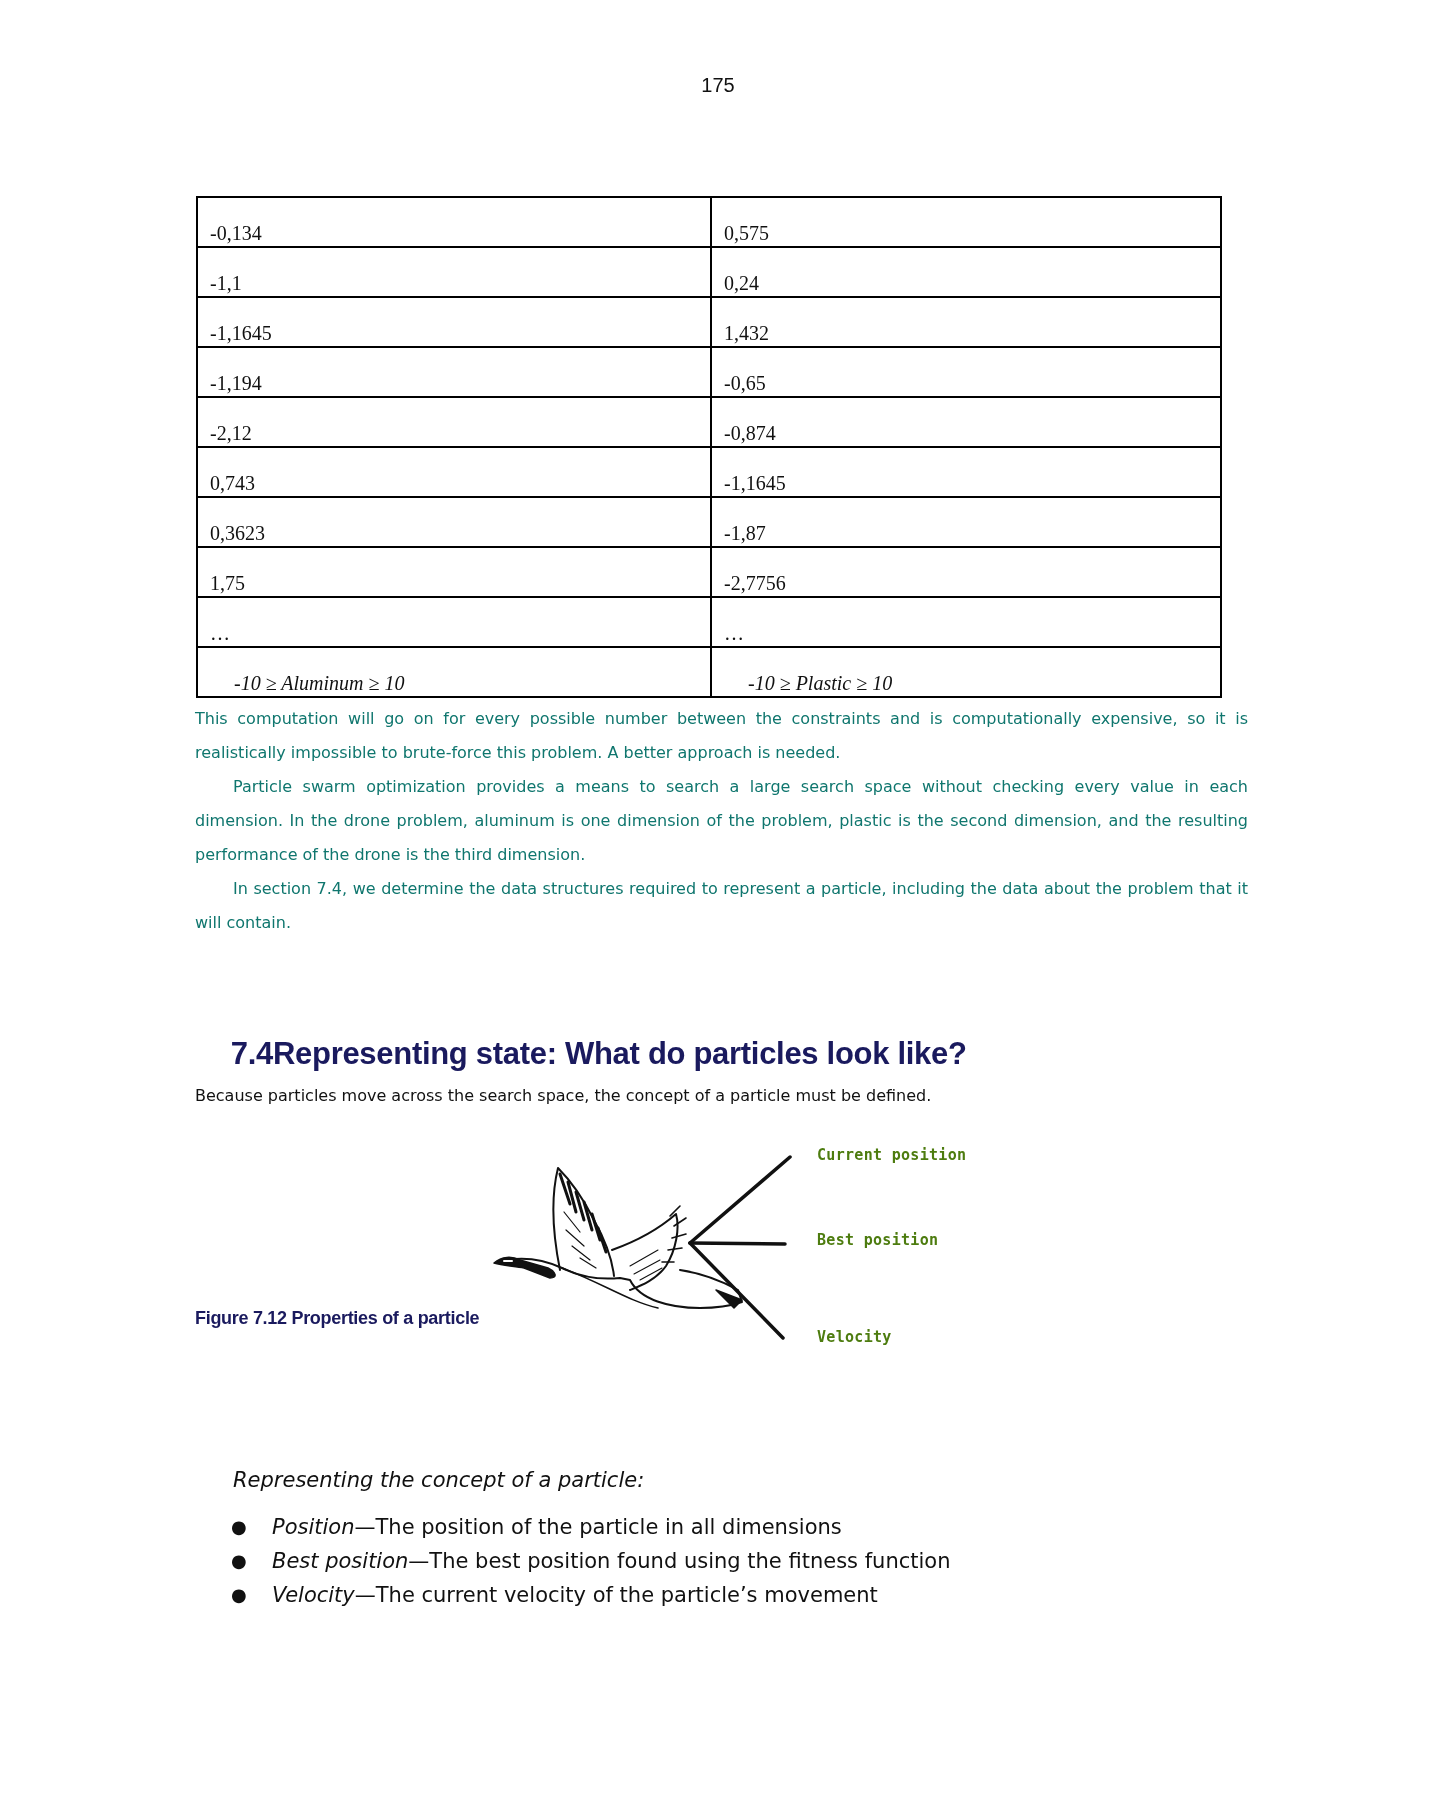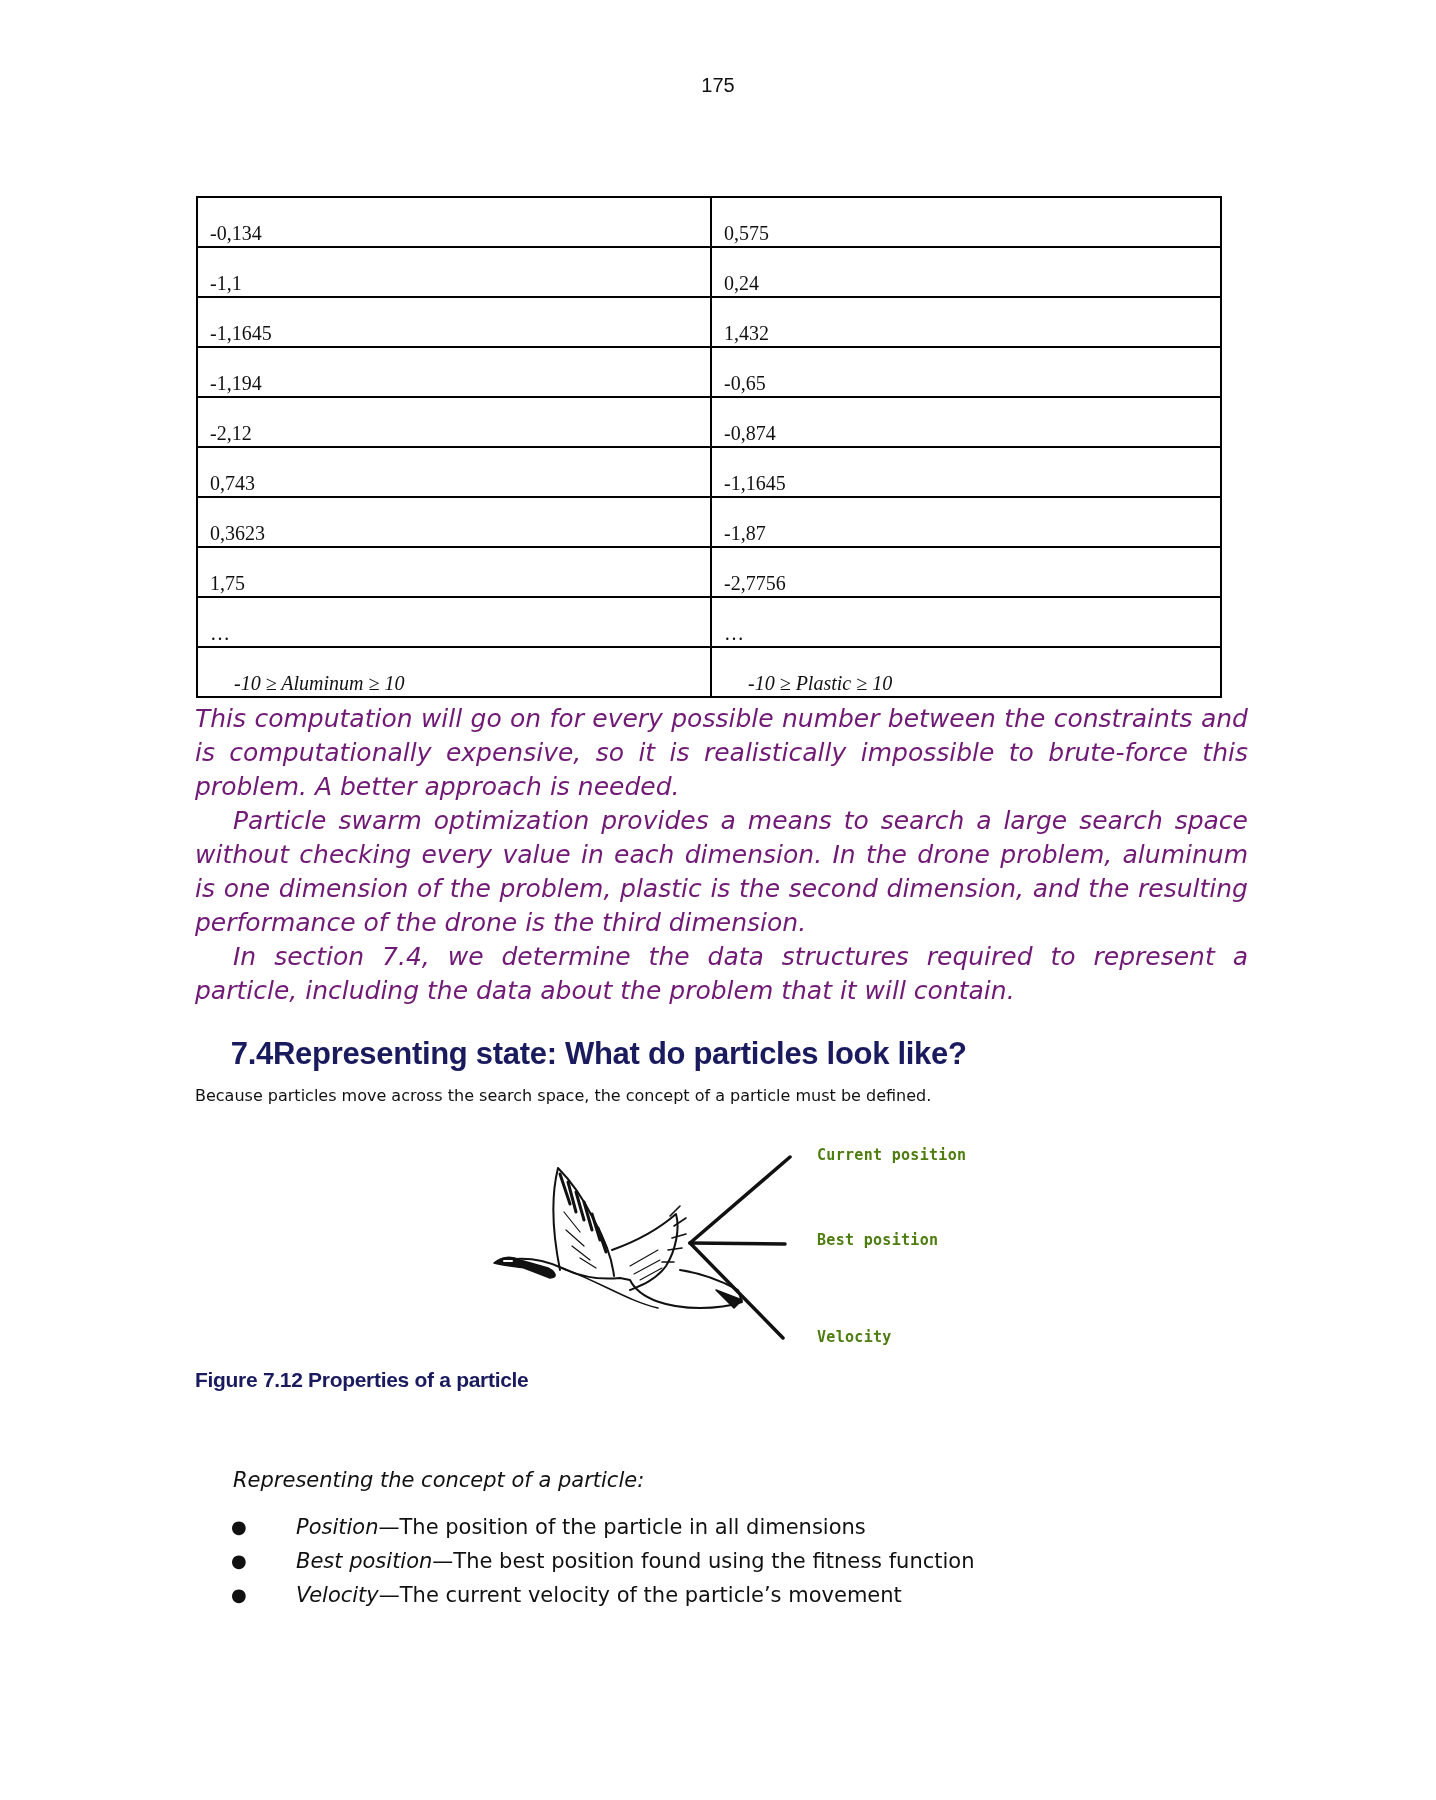--- a/index.html
+++ b/index.html
@@ -14,57 +14,57 @@
     font-family: Liberation Serif, serif; font-size: 20px; color: #111;
   }
   table.values td {
     border: 2px solid #000; height: 46px; padding: 0 0 2px 12px;
     vertical-align: bottom; line-height: 22px;
   }
   table.values td.col-a { width: 500px; }
   table.values tr.constraint td { font-style: italic; padding-left: 36px; }
   .body-text {
     position: absolute; left: 195px; width: 1053px;
-    font-family: "DejaVu Sans", sans-serif; font-size: 25px; line-height: 34px;
-    color: #701a75; text-align: justify; letter-spacing: 0px; font-style: italic;
+    font-family: "DejaVu Sans", sans-serif; font-size: 16px; line-height: 34px;
+    color: #0f766e; text-align: justify; letter-spacing: 0px;
   }
   .body-text p { margin: 0; }
   .body-text p.indent { text-indent: 38px; }
   .p1 { top: 702px; }
   .section-heading {
     position: absolute; left: 195px; top: 1036px;
     font-family: "Liberation Sans", sans-serif; font-weight: bold; font-size: 31px;
     color: #1a1a5e; white-space: nowrap; letter-spacing: -0.3px;
   }
   .section-heading .num { display: inline-block; width: 78px; }
   .intro-line {
     position: absolute; left: 195px; top: 1086px;
     font-family: "DejaVu Sans", sans-serif; font-size: 16px; color: #111; white-space: nowrap; text-align: right;
   }
   .figure { position: absolute; left: 480px; top: 1130px; width: 520px; height: 260px; }
   .fig-label {
     position: absolute; font-family: "DejaVu Sans Mono", monospace; font-size: 15px;
     font-weight: bold; color: #4d7c0f; white-space: nowrap; letter-spacing: 0.3px;
   }
   .fig-caption {
-    position: absolute; left: 195px; top: 1368px;
-    font-family: "Liberation Sans", sans-serif; font-weight: bold; font-size: 21px;
+    position: absolute; left: 195px; top: 1308px;
+    font-family: "Liberation Sans", sans-serif; font-weight: bold; font-size: 18px;
     color: #1a1a5e; white-space: nowrap; letter-spacing: -0.3px;
   }
   .list-intro {
     position: absolute; left: 233px; top: 1468px;
     font-family: "DejaVu Sans", sans-serif; font-size: 21px; color: #111; white-space: nowrap; font-style: italic;
   }
   ul.props {
     position: absolute; left: 195px; top: 1510px; margin: 0; padding: 0; list-style: none;
     font-family: "DejaVu Sans", sans-serif; font-size: 21px; color: #111;
   }
   ul.props li { height: 34px; line-height: 34px; white-space: nowrap; position: relative; padding-left: 77px; }
   ul.props li .bullet { position: absolute; left: 36px; top: 0; font-size: 18px; }
-  ul.props li .term { font-style: italic; margin-left: 24px; }
+  ul.props li .term { font-style: italic; }
 </style>
 </head>
 <body>
 
 <div class="page-number">175</div>
 
 <table class="values">
   <tbody>
     <tr>
       <td class="col-a">-0,134</td>

